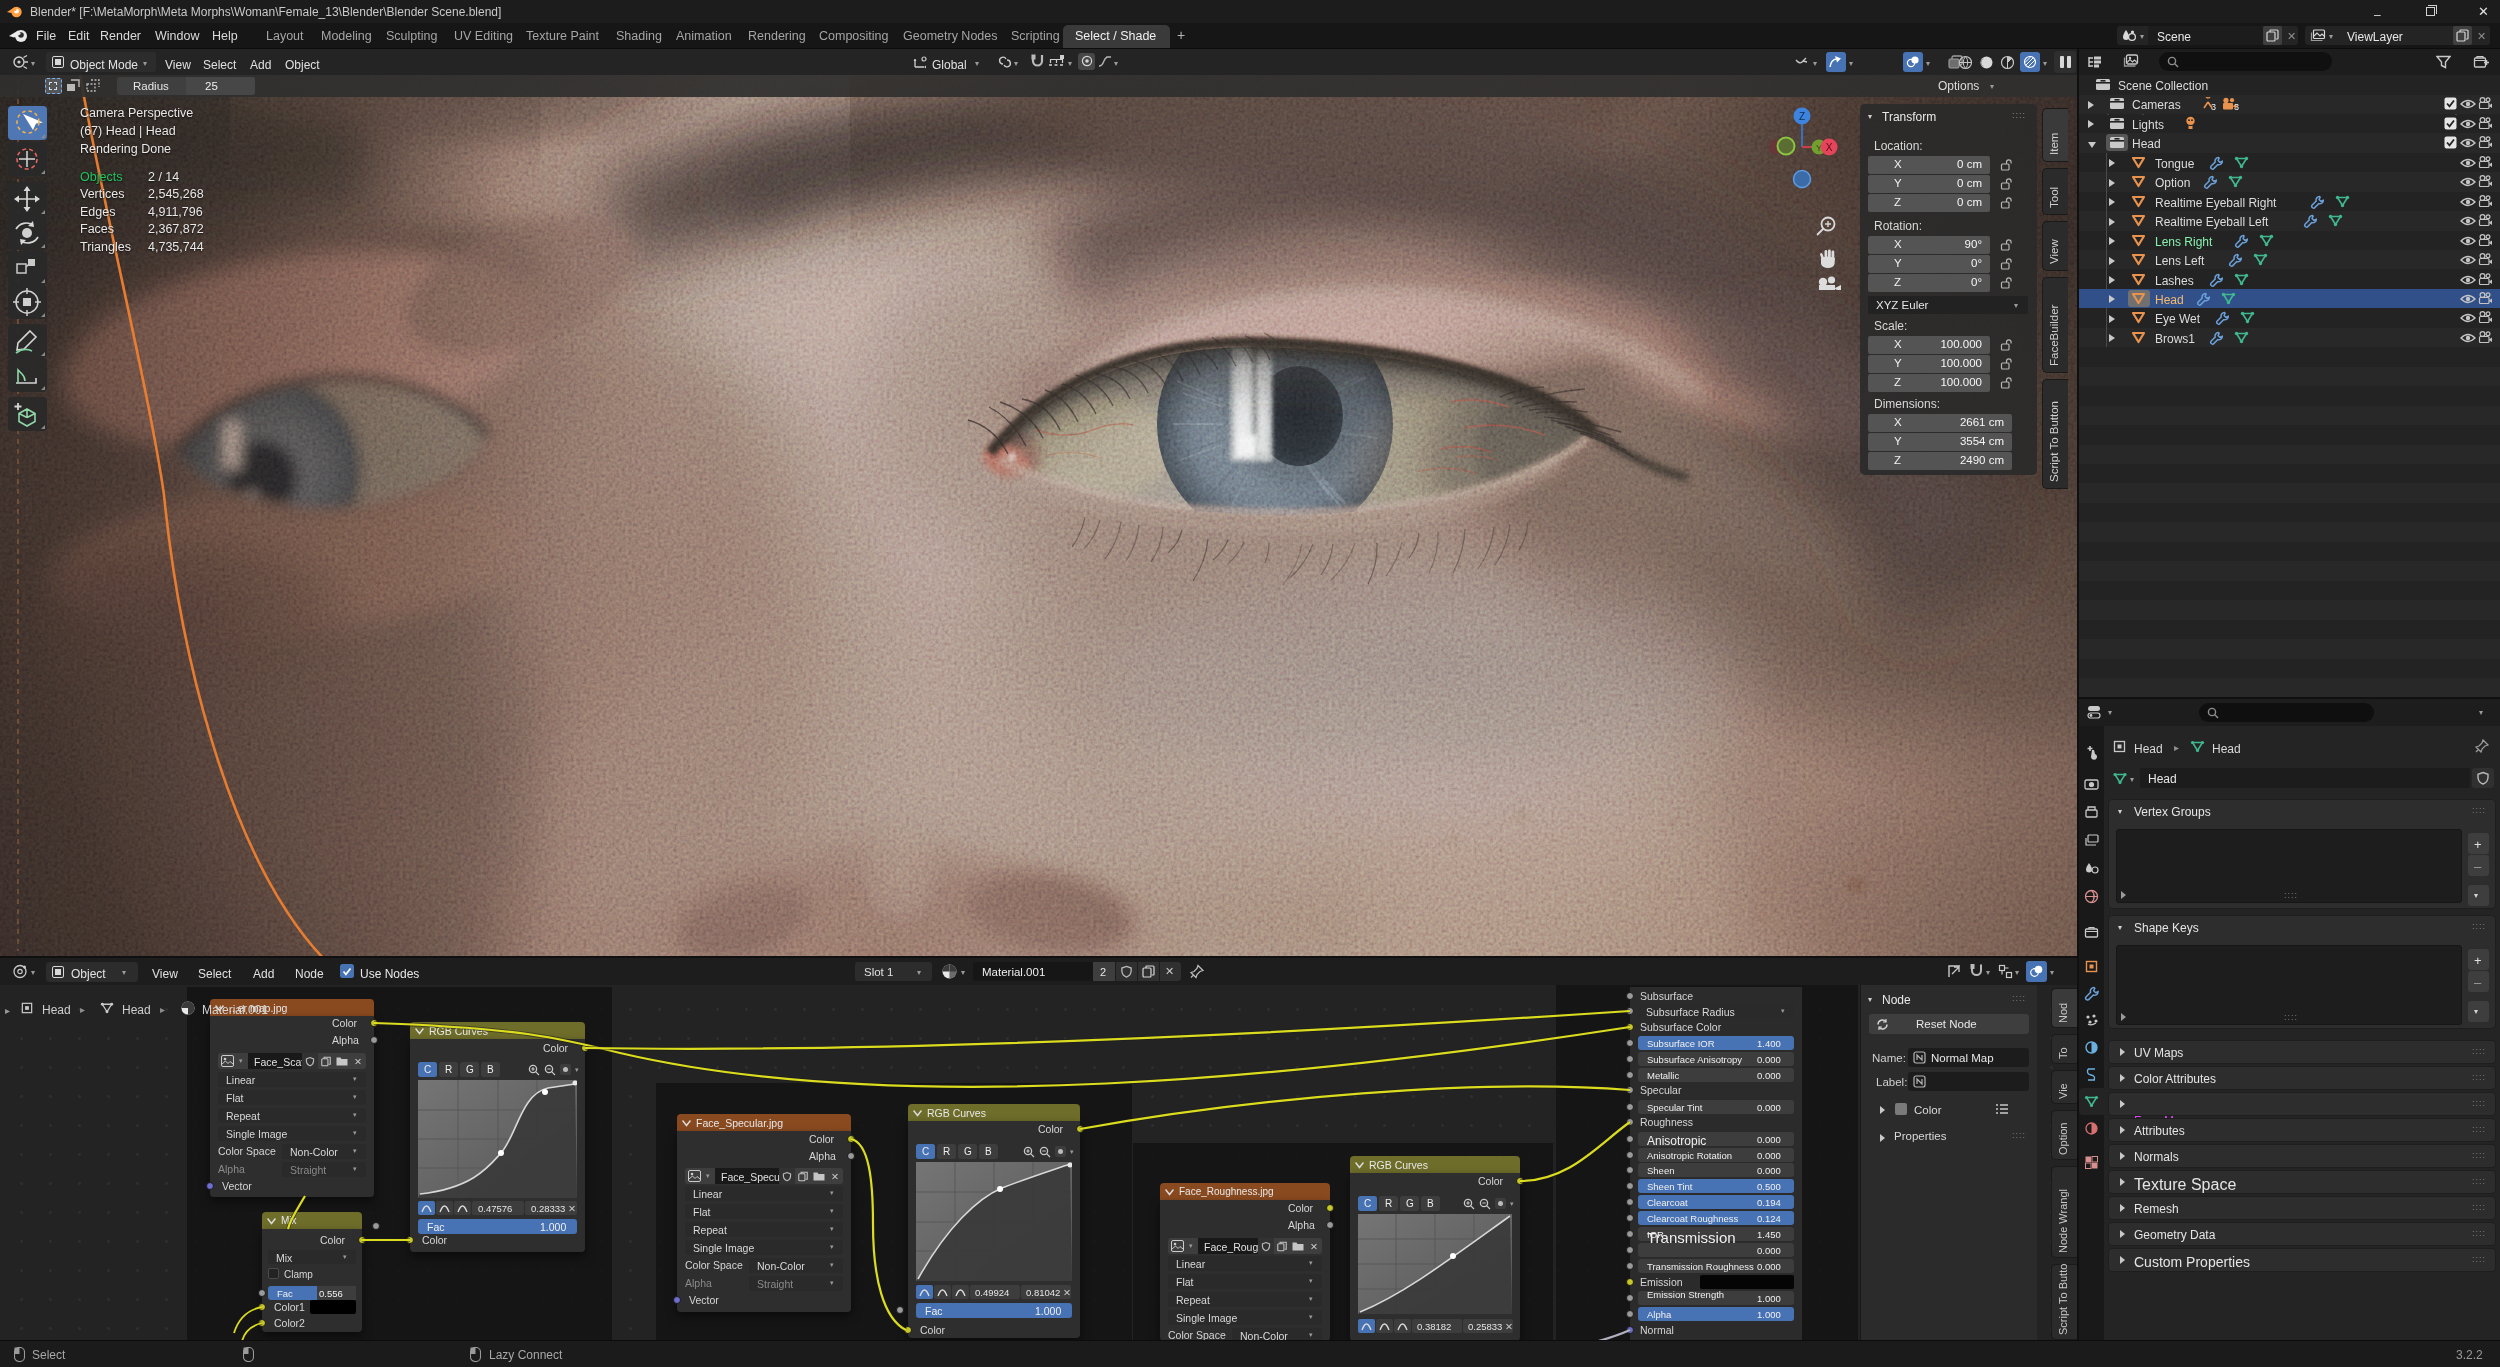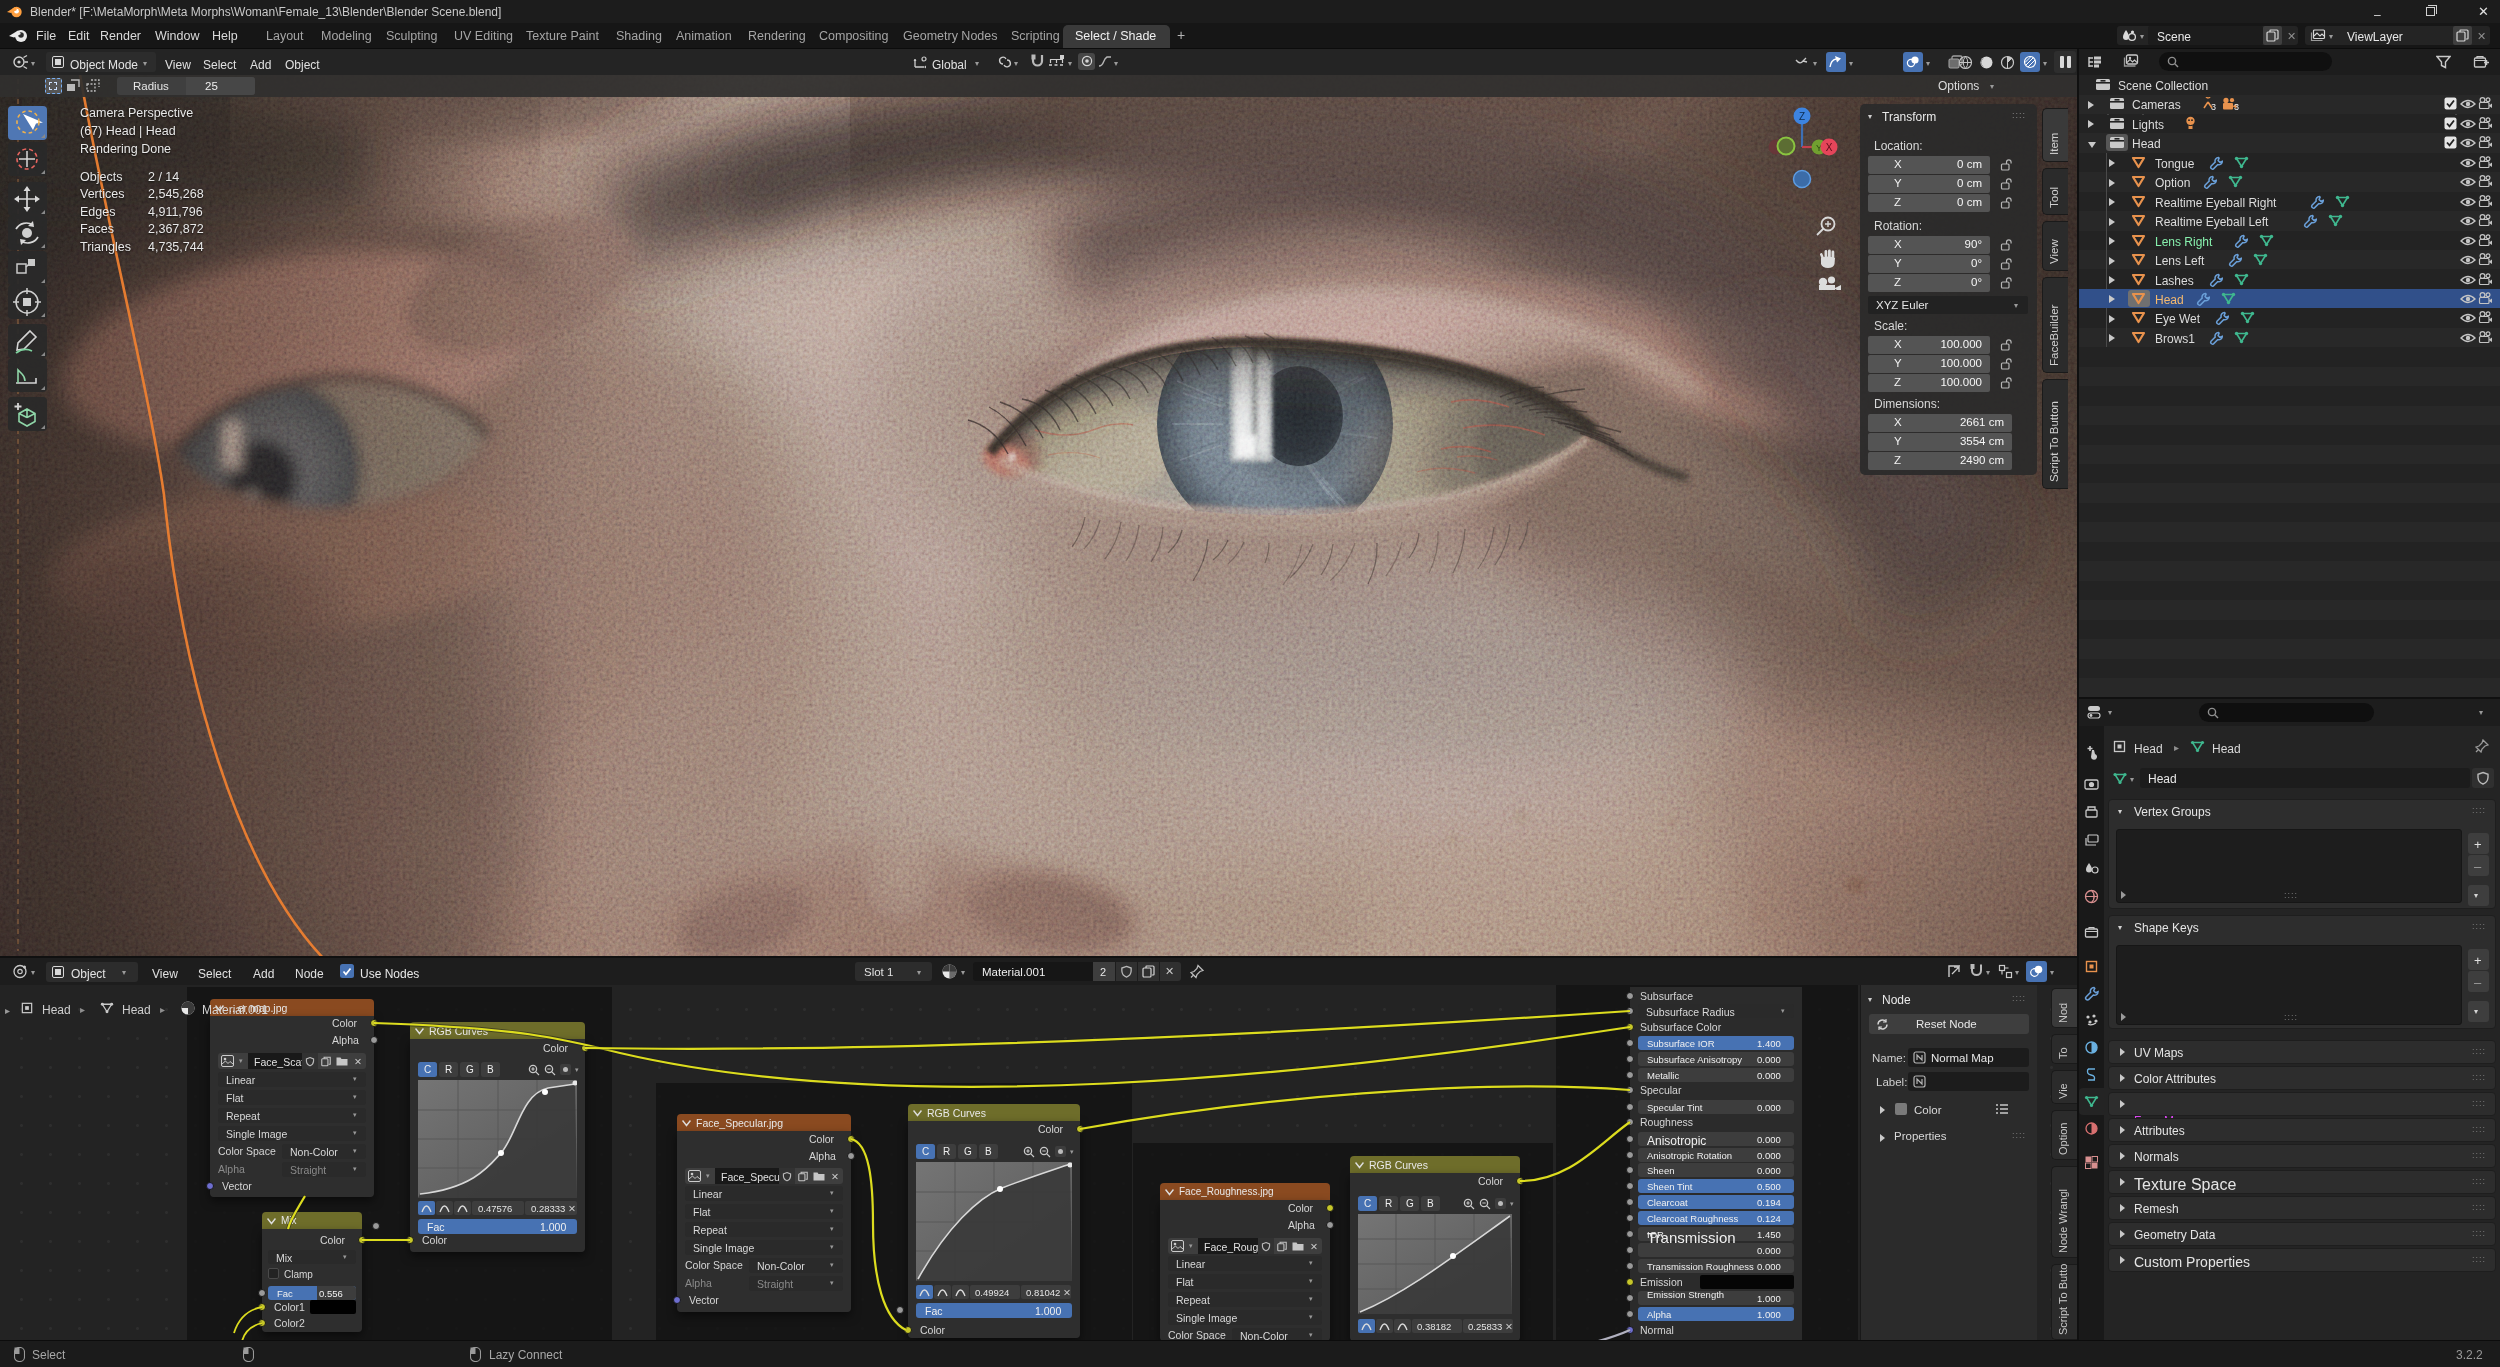--- a/index.html
+++ b/index.html
@@ -727,21 +727,21 @@
 <svg width="39" height="34" viewBox="0 0 39 34">
           <path d="M19 12 l8 4.5 v8 l-8 4.5 -8 -4.5 v-8 Z M19 12 v8.5 M11 16.5 l8 4 M27 16.5 l-8 4" fill="none" stroke="#8fd6a8" stroke-width="1.6"></path>
           <path d="M10 6 v7 M6.5 9.5 h7" stroke="#d4d4d4" stroke-width="1.8"></path>
         </svg>
 <div class="abs" style="right:2px;bottom:2px;width:0;height:0;border-left:4px solid transparent;border-bottom:4px solid #8a8a8a"></div>
 </div>
 </div>
 <div class="t" style="left:80px;top:107px;text-shadow:0 1px 2px rgba(0,0,0,0.8);font-size:12.5px;color:#e8e8e8">Camera Perspective</div>
 <div class="t" style="left:80px;top:125px;text-shadow:0 1px 2px rgba(0,0,0,0.8);font-size:12.5px;color:#e8e8e8">(67) Head | Head</div>
 <div class="t" style="left:80px;top:143px;text-shadow:0 1px 2px rgba(0,0,0,0.8);font-size:12.5px;color:#e8e8e8">Rendering Done</div>
-<div class="t" style="left:80px;top:171px;text-shadow:0 1px 2px rgba(0,0,0,0.8);font-size:12.5px;color:#e5e5e5">Objects</div>
+<div class="t" style="left:80px;top:171px;text-shadow:0 1px 2px rgba(0,0,0,0.8);font-size:12.5px;color:#22c55e">Objects</div>
 <div class="t" style="left:148px;top:171px;text-shadow:0 1px 2px rgba(0,0,0,0.8);font-size:12.5px;color:#e8e8e8">2 / 14</div>
 <div class="t" style="left:80px;top:188px;text-shadow:0 1px 2px rgba(0,0,0,0.8);font-size:12.5px;color:#e8e8e8">Vertices</div>
 <div class="t" style="left:148px;top:188px;text-shadow:0 1px 2px rgba(0,0,0,0.8);font-size:12.5px;color:#e8e8e8">2,545,268</div>
 <div class="t" style="left:80px;top:206px;text-shadow:0 1px 2px rgba(0,0,0,0.8);font-size:12.5px;color:#e8e8e8">Edges</div>
 <div class="t" style="left:148px;top:206px;text-shadow:0 1px 2px rgba(0,0,0,0.8);font-size:12.5px;color:#e8e8e8">4,911,796</div>
 <div class="t" style="left:80px;top:223px;text-shadow:0 1px 2px rgba(0,0,0,0.8);font-size:12.5px;color:#e8e8e8">Faces</div>
 <div class="t" style="left:148px;top:223px;text-shadow:0 1px 2px rgba(0,0,0,0.8);font-size:12.5px;color:#e8e8e8">2,367,872</div>
 <div class="t" style="left:80px;top:241px;text-shadow:0 1px 2px rgba(0,0,0,0.8);font-size:12.5px;color:#e8e8e8">Triangles</div>
 <div class="t" style="left:148px;top:241px;text-shadow:0 1px 2px rgba(0,0,0,0.8);font-size:12.5px;color:#e8e8e8">4,735,744</div>
 <svg class="abs" style="left:1755px;top:100px" width="100" height="190" viewBox="0 0 100 190">

